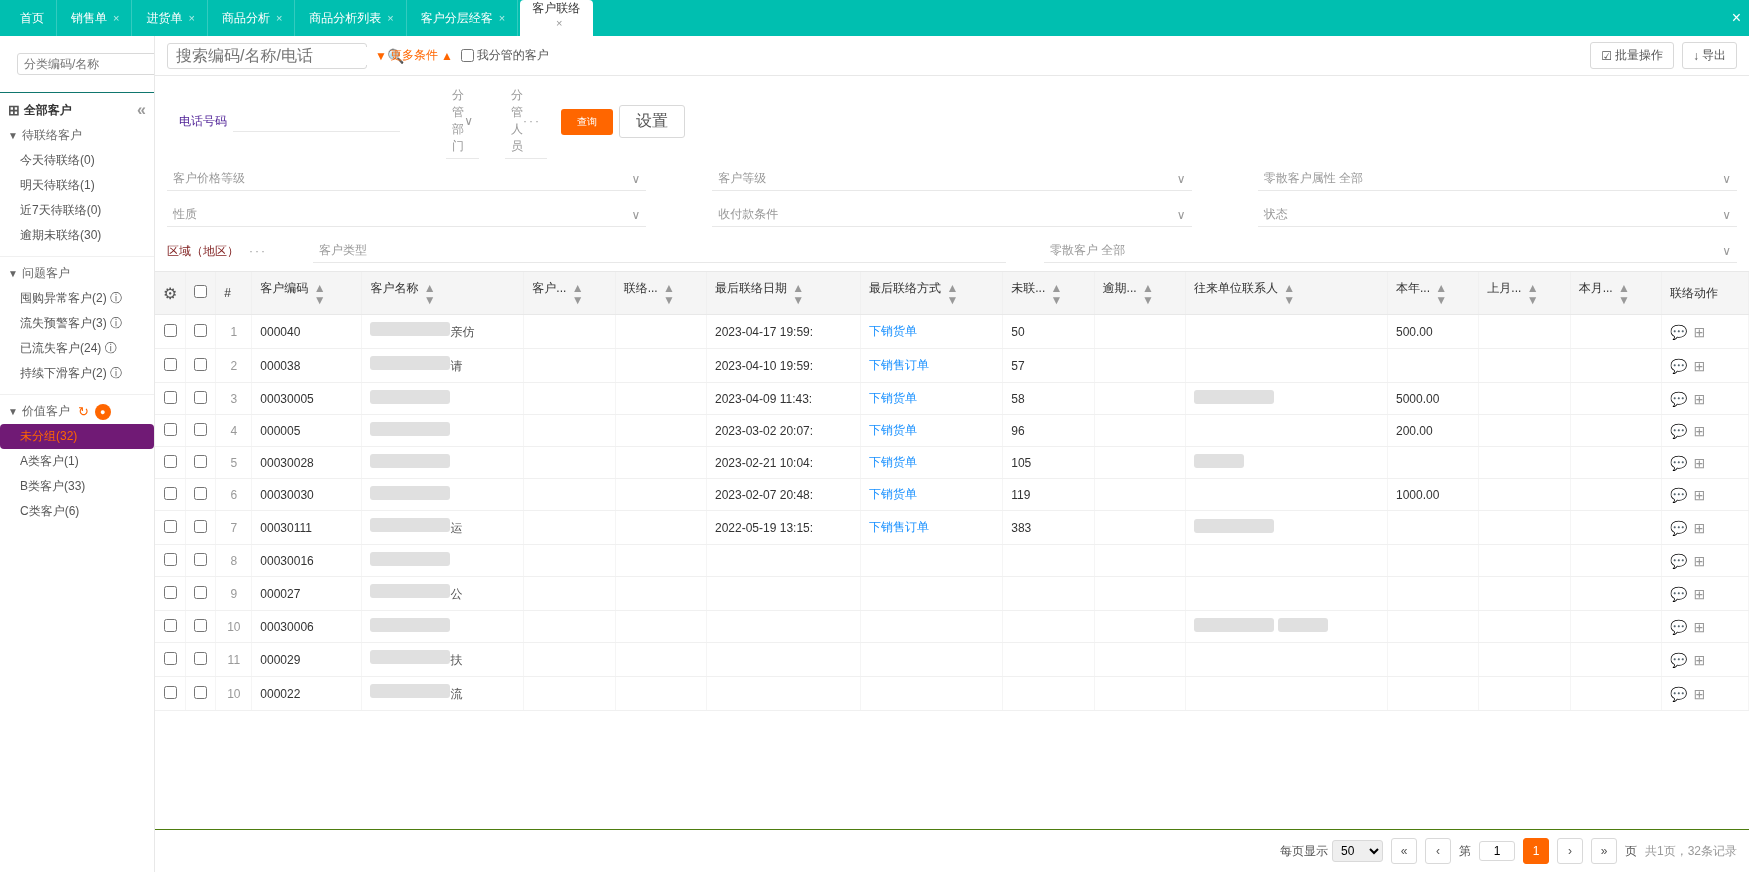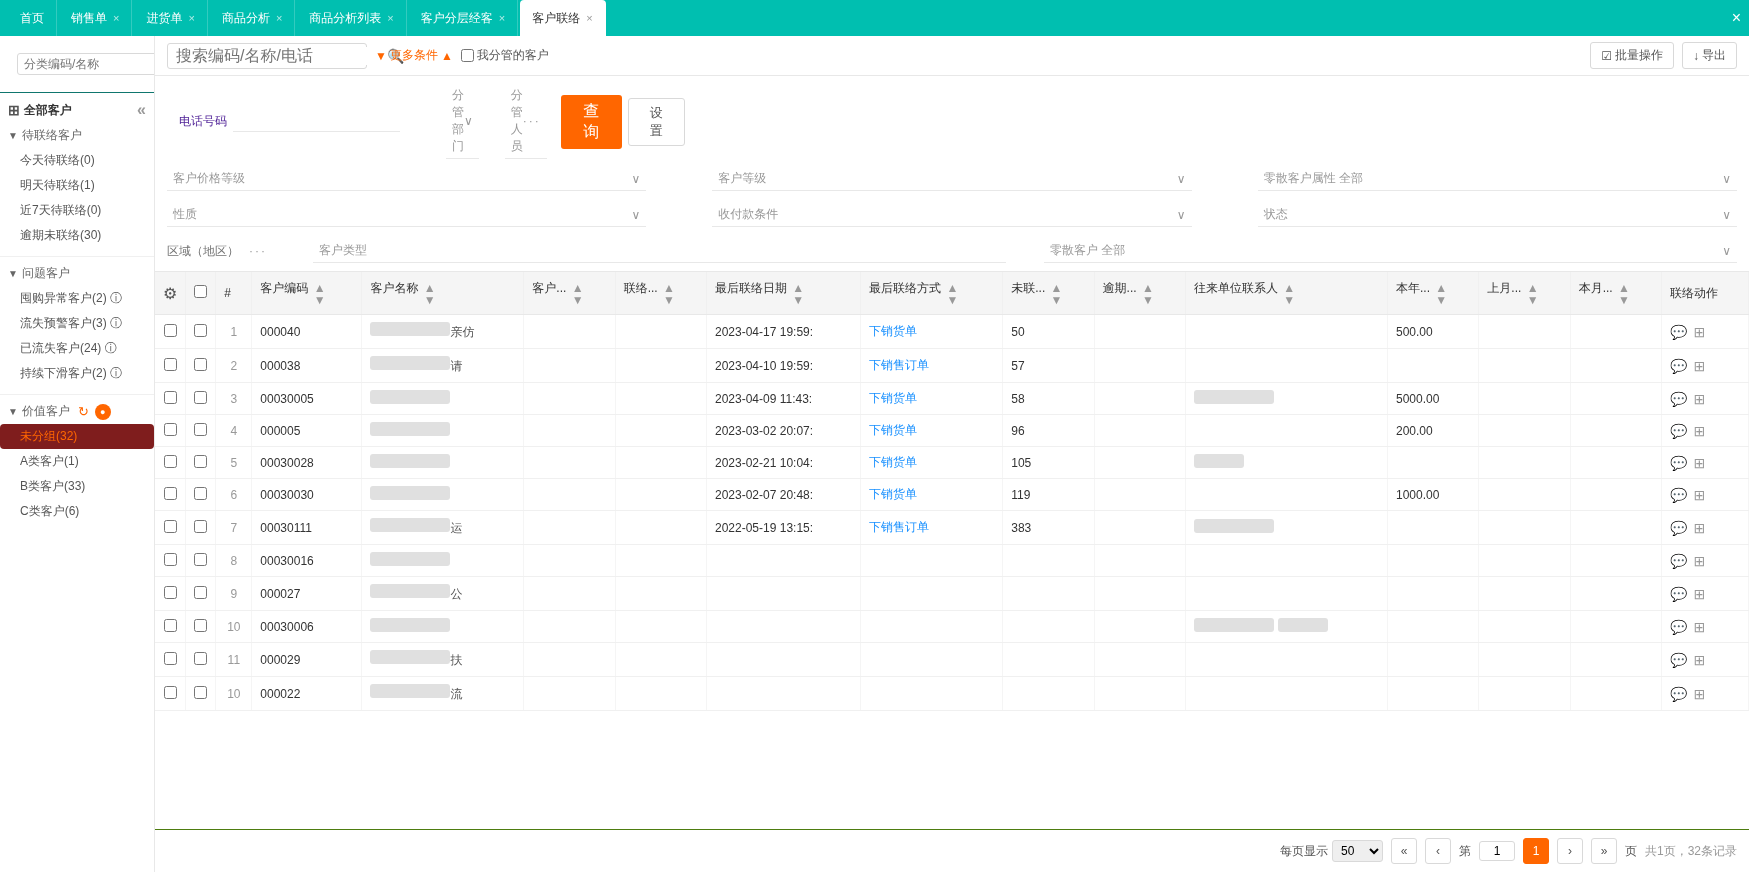--- a/index.html
+++ b/index.html
@@ -9,21 +9,21 @@
     .top-nav {
       display: flex; align-items: center; background: #00bfb0; height: 36px;
       padding: 0 8px; gap: 2px; position: relative;
     }
     .nav-tab {
       display: flex; align-items: center; padding: 0 12px; height: 36px;
       color: #fff; cursor: pointer; white-space: nowrap; font-size: 13px;
       border-right: 1px solid rgba(255,255,255,0.2);
     }
     .nav-tab.home { font-size: 13px; }
-    .nav-tab.active { background: #fff; color: #333; border-radius: 4px 4px 0 0; }
+    .nav-tab.active { background: #fff; color: #333; border-radius: 4px 4px 0 0; flex-direction: column; }
     .nav-tab .close-x { margin-left: 6px; font-size: 11px; color: rgba(255,255,255,0.7); }
     .nav-tab.active .close-x { color: #999; }
     .nav-close { position: absolute; right: 8px; top: 50%; transform: translateY(-50%); color: #fff; cursor: pointer; font-size: 16px; }
 
     
     .main-layout { display: flex; height: calc(872px - 36px); }
 
     
     .sidebar {
       width: 155px; min-width: 155px; background: #fff; border-right: 1px solid #e8e8e8;
@@ -47,21 +47,21 @@
     .sidebar-group { margin-bottom: 4px; }
     .sidebar-group-title {
       display: flex; align-items: center; padding: 4px 8px;
       color: #666; font-size: 12px; cursor: pointer; gap: 4px;
     }
     .sidebar-group-title .arrow { font-size: 10px; }
     .sidebar-item {
       padding: 4px 8px 4px 20px; color: #555; cursor: pointer;
       white-space: nowrap; overflow: hidden; text-overflow: ellipsis;
     }
-    .sidebar-item.active { background: #7f1d1d; color: #f60; border-radius: 4px; }
+    .sidebar-item.active { background: #701a75; color: #f60; border-radius: 4px; }
     .divider { height: 1px; background: #f0f0f0; margin: 4px 0; }
 
     
     .content-area { flex: 1; display: flex; flex-direction: column; overflow: hidden; }
 
     
     .filter-bar {
       background: #fff; padding: 6px 12px; display: flex; align-items: center;
       gap: 8px; border-bottom: 1px solid #e8e8e8; flex-shrink: 0;
     }
@@ -95,25 +95,25 @@
       padding: 3px 6px; font-size: 12px; outline: none; background: transparent;
     }
     .filter-select {
       flex: 1; display: flex; align-items: center; justify-content: space-between;
       border: none; border-bottom: 1px solid #e8e8e8; padding: 3px 6px;
       cursor: pointer; color: #999;
     }
     .filter-dots { color: #999; cursor: pointer; letter-spacing: 2px; }
     .query-btn {
       background: #f60; color: #fff; border: none; border-radius: 3px;
-      padding: 6px 16px; cursor: pointer; font-size: 16px;
+      padding: 6px 16px; cursor: pointer; font-size: 10px;
     }
     .reset-btn {
       background: #fff; color: #555; border: 1px solid #d9d9d9; border-radius: 3px;
-      padding: 5px 16px; cursor: pointer; font-size: 13px;
+      padding: 5px 16px; cursor: pointer; font-size: 16px;
     }
     .filter-btns { display: flex; gap: 6px; align-items: center; justify-content: flex-end; }
 
     
     .table-area { flex: 1; overflow: auto; background: #fff; }
     table { width: 100%; border-collapse: collapse; }
     thead tr { background: #f5f5f5; }
     th {
       padding: 8px 8px; border-bottom: 1px solid #e8e8e8; border-right: 1px solid #f0f0f0;
       text-align: left; color: #333; font-weight: 500; white-space: nowrap; font-size: 12px;
@@ -320,21 +320,21 @@
           <span>收付款条件</span>
           <span>∨</span>
         </div>
         <div class="filter-select" style="width:200px; margin-left:60px;">
           <span>状态</span>
           <span>∨</span>
         </div>
       </div>
       <div class="filter-row" style="grid-column: 1 / -1; margin-top:4px;">
         <div style="display:flex; align-items:center; gap:4px;">
-          <span style="color:#737373; min-width:60px; text-align:right;">区域（地区）</span>
+          <span style="color:#7f1d1d; min-width:60px; text-align:right;">区域（地区）</span>
           <span class="filter-dots" style="margin-left:6px;">···</span>
         </div>
         <div class="filter-select" style="width:200px; margin-left:40px;">
           <span>客户类型</span>
         </div>
         <div class="filter-select" style="width:200px; margin-left:32px;">
           <span>零散客户 全部</span>
           <span>∨</span>
         </div>
       </div>

